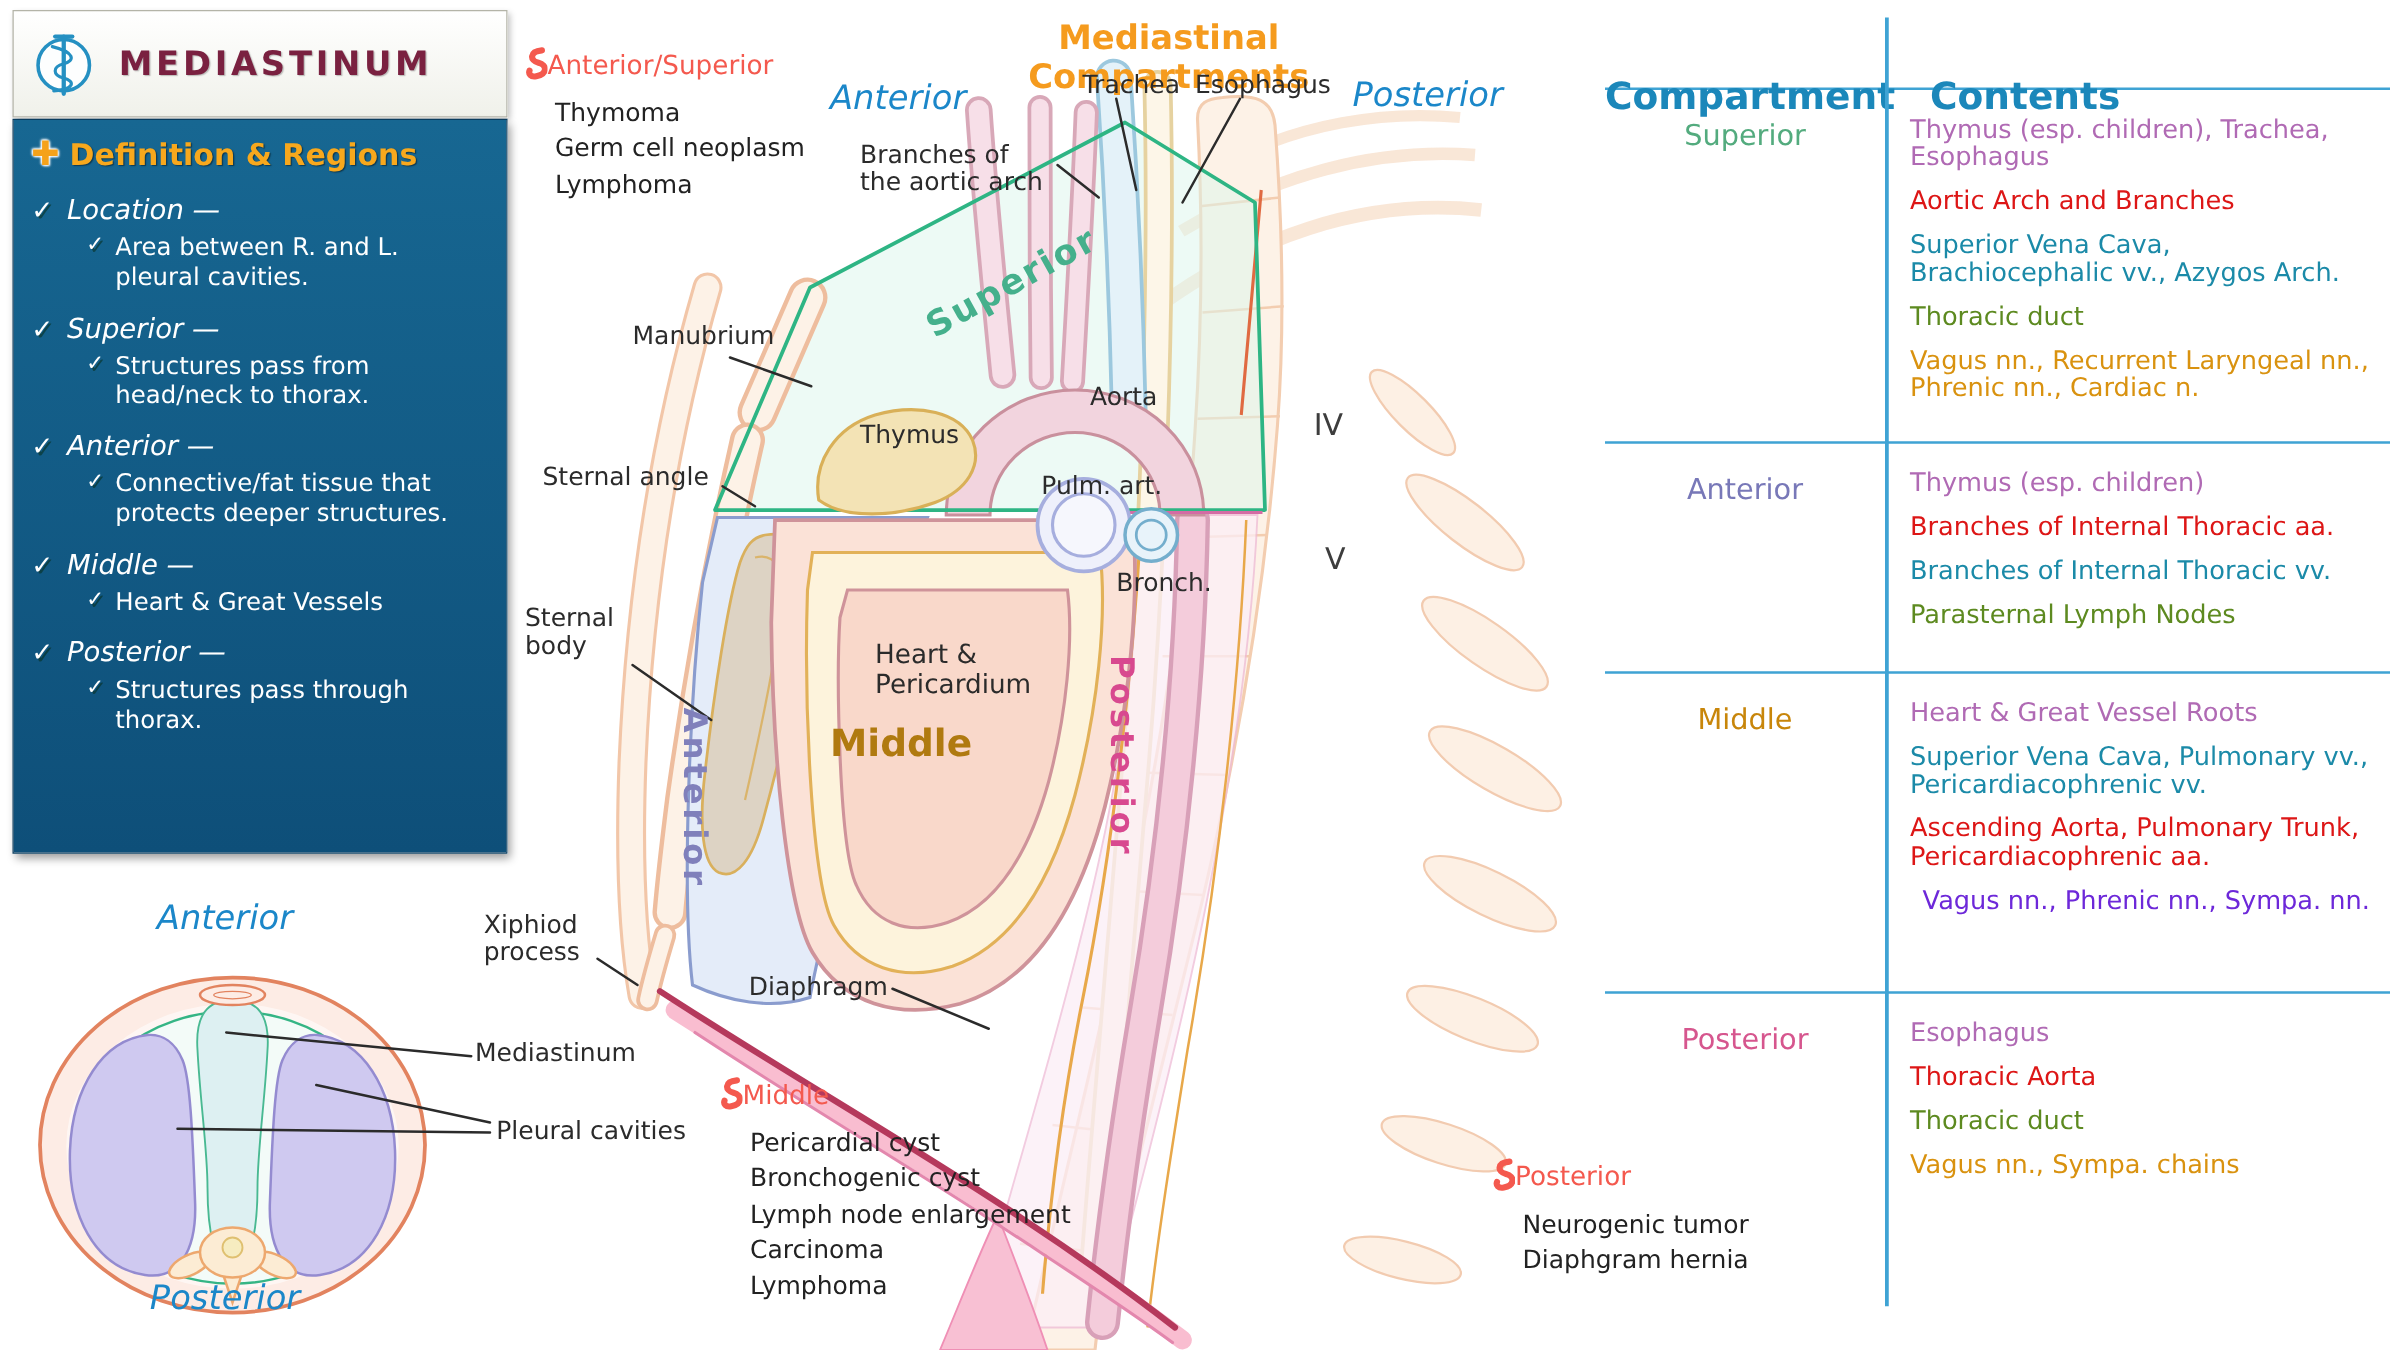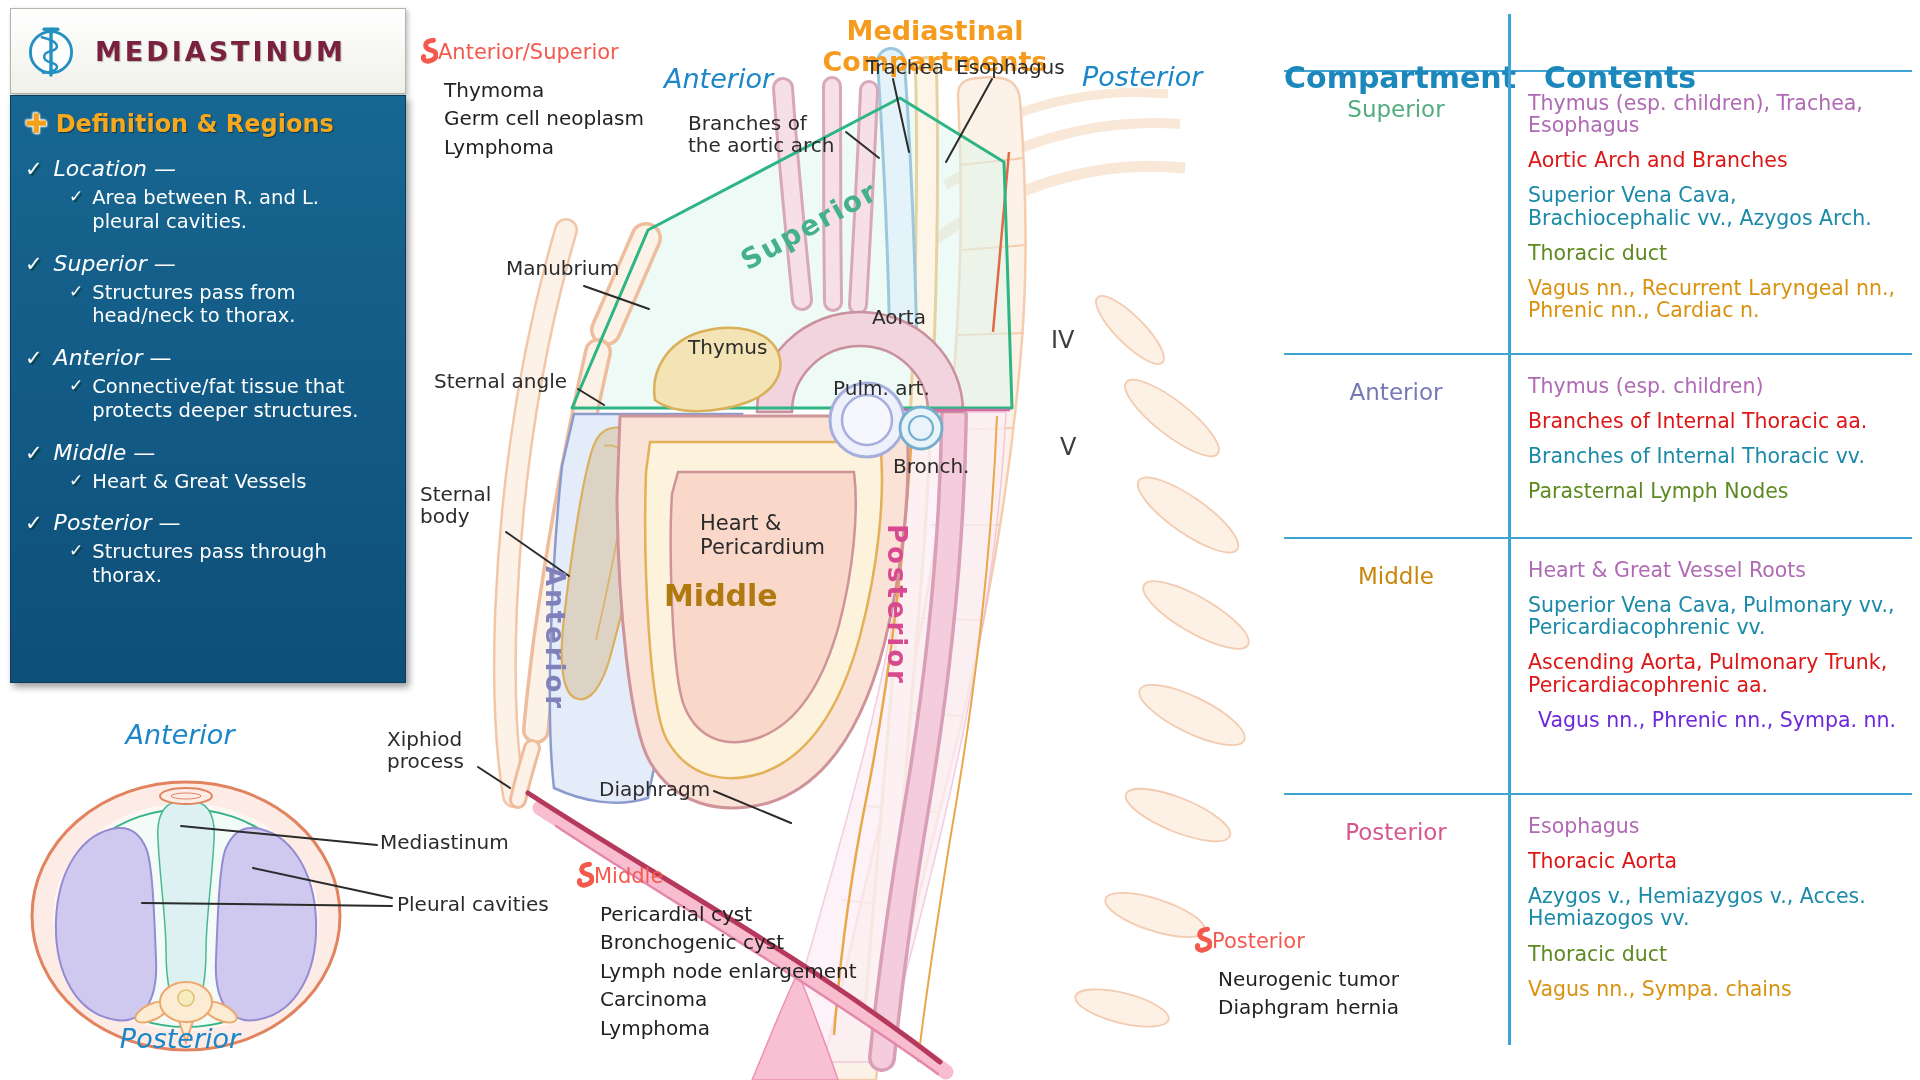--- a/index.html
+++ b/index.html
@@ -395,21 +395,20 @@
             <div class="titem" style="color: rgb(27, 138, 168);">Superior Vena Cava, Pulmonary vv., Pericardiacophrenic vv.</div>
             <div class="titem" style="color: rgb(221, 22, 22);">Ascending Aorta, Pulmonary Trunk, Pericardiacophrenic aa.</div>
             <div class="titem" style="color: #6d28d9; text-align: right;">Vagus nn., Phrenic nn., Sympa. nn.</div>
           </div>
         </div>
         <div class="trow trow-3">
           <div class="tcomp" style="color: rgb(214, 86, 142);">Posterior</div>
           <div class="tcont">
             <div class="titem" style="color: rgb(176, 106, 180);">Esophagus</div>
             <div class="titem" style="color: rgb(221, 22, 22);">Thoracic Aorta</div>
-            <div class="titem" style="color: rgb(27, 138, 168);">Azygos v., Hemiazygos v., Acces. Hemiazogos vv.</div>
             <div class="titem" style="color: rgb(93, 138, 32);">Thoracic duct</div>
             <div class="titem" style="color: rgb(217, 146, 15);">Vagus nn., Sympa. chains</div>
           </div>
         </div>
       </div>
   </div>
 
 </div>
 
 </body></html>

